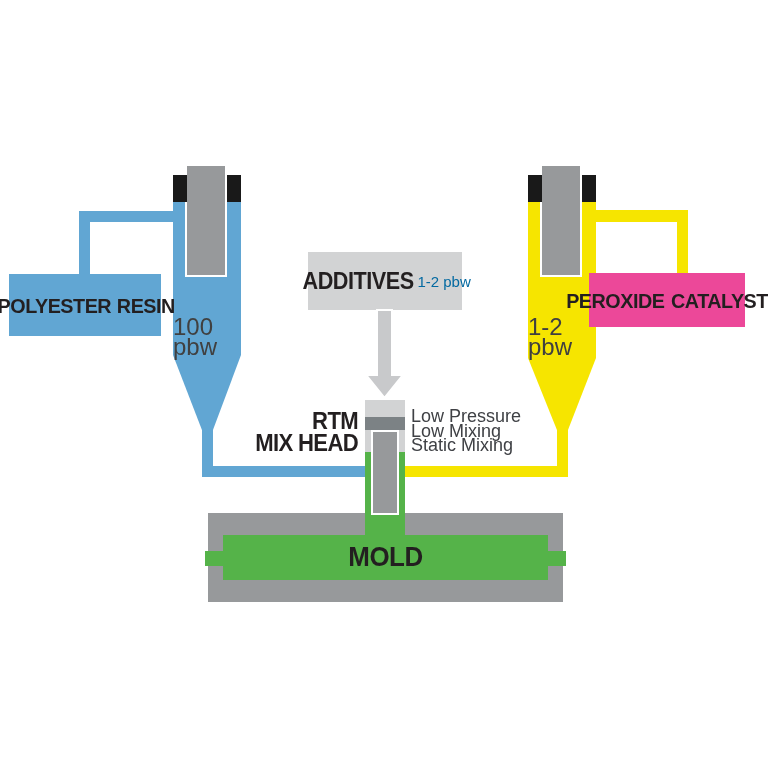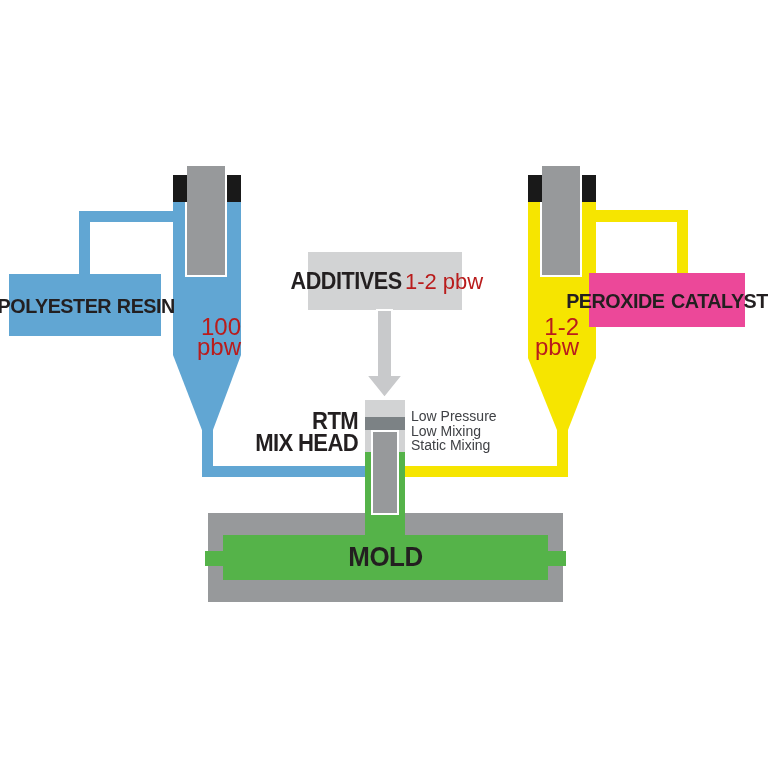--- a/index.html
+++ b/index.html
@@ -13,35 +13,35 @@
   .pipe-yellow{background:#f6e500;}
   
   .funnel-blue{background:#61a6d3;}
   .funnel-yellow{background:#f6e500;}
   .taper{clip-path:polygon(0 0,100% 0,58.8% 100%,42.6% 100%);}
   .piston{background:#97999b;border:2px solid #ffffff;box-sizing:border-box;}
   .cap{background:#191919;}
   
   .label-box{display:flex;flex-direction:row;align-items:center;justify-content:center;text-align:center;}
   .hdr{font-weight:bold;color:#231f20;font-size:21px;line-height:25px;letter-spacing:-.5px;transform:scaleX(.94);white-space:nowrap;}
-  .amount{color:#b91c1c;font-size:24px;line-height:20px;text-align:right;}
+  .amount{color:#404040;font-size:24px;line-height:20px;text-align:left;}
   
   .mh-light{background:#d2d3d4;}
   .mh-band{background:#7c8285;}
   .mh-green{background:#55b349;}
   .inner-col{background:#97999b;border:2px solid #ffffff;box-sizing:border-box;}
   
   .mold-gray{background:#97999b;}
   .mold-green{background:#55b349;}
   .mold-label{font-weight:bold;font-size:27px;color:#231f20;text-align:center;line-height:45px;letter-spacing:-.5px;transform:scaleX(.96);}
   
   .rtm{font-weight:bold;font-size:24px;line-height:22px;color:#231f20;text-align:right;letter-spacing:-.7px;transform:scaleX(.92);transform-origin:right center;white-space:nowrap;}
-  .notes{font-size:14px;line-height:14.5px;color:#3f4145;white-space:nowrap;}
+  .notes{font-size:18px;line-height:14.5px;color:#3f4145;white-space:nowrap;}
   .additives-title{font-weight:bold;font-size:23px;line-height:26px;color:#231f20;letter-spacing:-.5px;transform:scaleX(.94);white-space:nowrap;}
-  .additives-amount{font-size:22px;line-height:25px;color:#b91c1c;white-space:nowrap;}
+  .additives-amount{font-size:15px;line-height:25px;color:#0369a1;white-space:nowrap;}
 </style>
 </head>
 <body>
 
 <div class="abs pipe-blue" style="left:79px;top:211px;width:11px;height:64px;"></div>
 <div class="abs pipe-blue" style="left:79px;top:211px;width:96px;height:11px;"></div>
 <div class="abs pipe-blue" style="left:202px;top:428px;width:11px;height:49px;"></div>
 <div class="abs pipe-blue" style="left:202px;top:466px;width:163px;height:11px;"></div>
 
 <div class="abs pipe-yellow" style="left:594px;top:210px;width:94px;height:12px;"></div>

